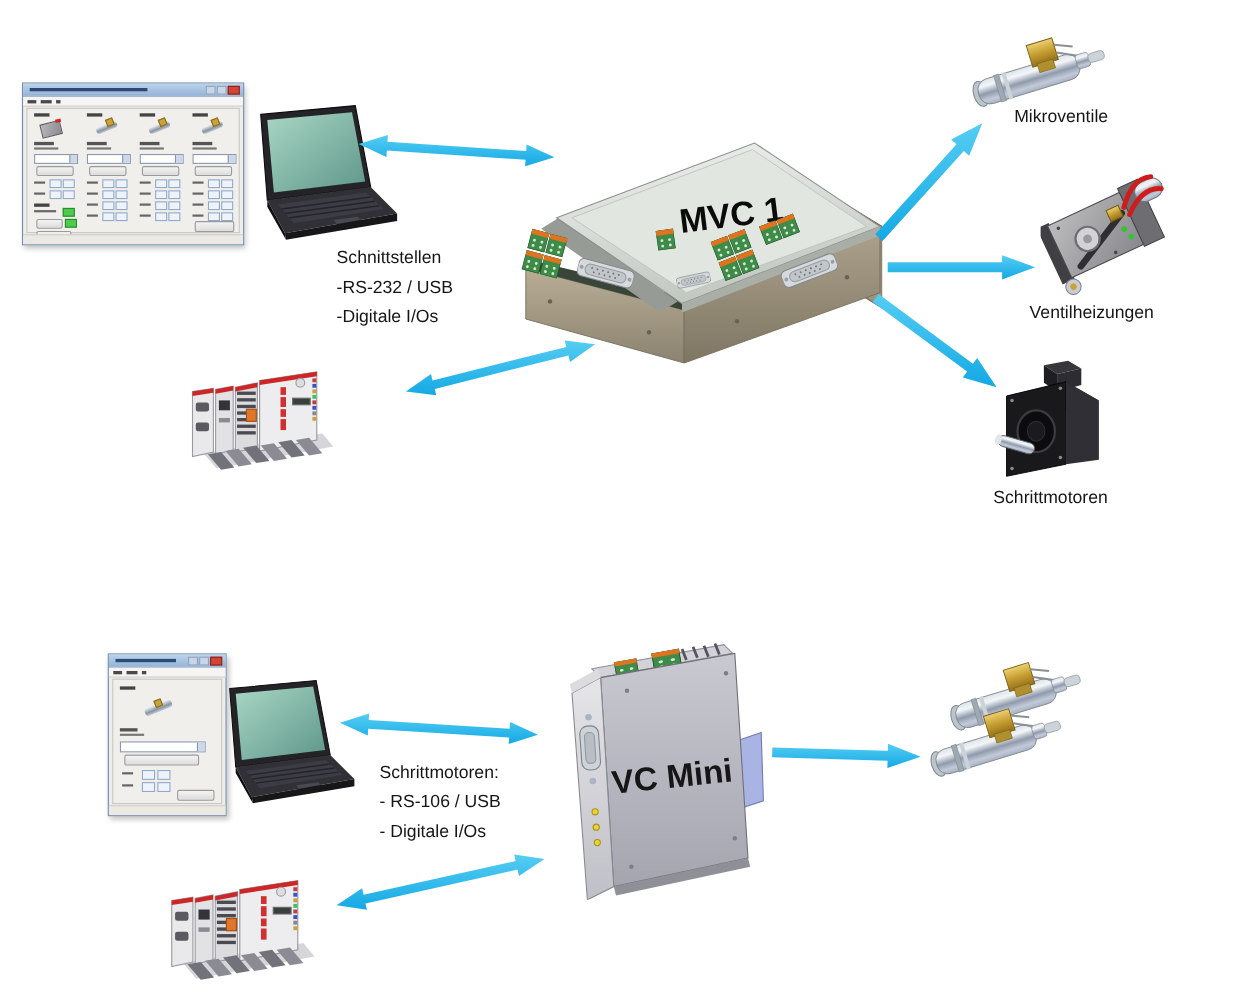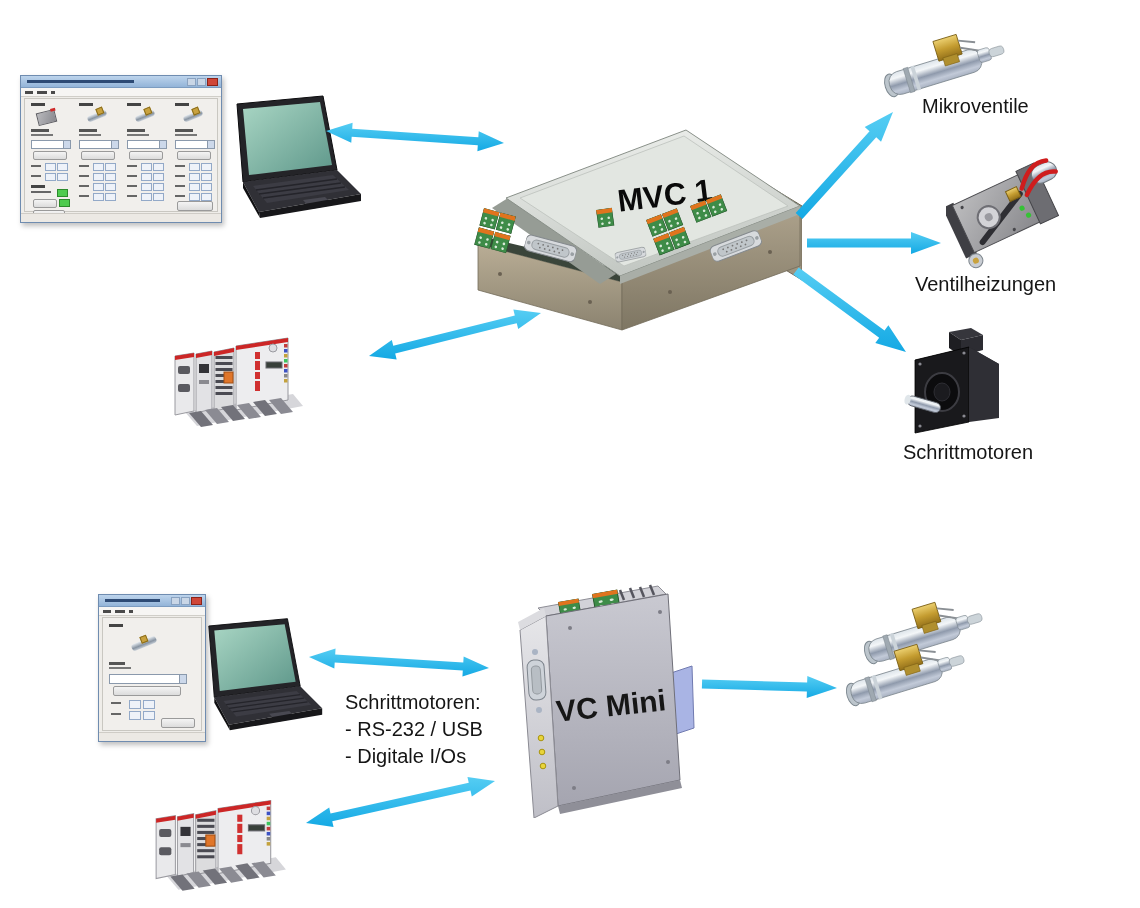--- a/index.html
+++ b/index.html
@@ -1,19 +1,19 @@
 <!DOCTYPE html>
 <html><head>
 <meta charset="utf-8">
 <style>
   html,body{margin:0;padding:0;background:#fff;}
   .canvas{position:relative;width:1140px;height:908px;background:#ffffff;overflow:hidden;
           font-family:"Liberation Sans",sans-serif;}
   .abs{position:absolute;}
-  .diagram-label{font-size:20px;color:#151515;line-height:27px;white-space:nowrap;}
+  .diagram-label{font-size:16px;color:#151515;line-height:27px;white-space:nowrap;}
   svg{display:block;}
   
   .sw{position:absolute;background:#efede9;border:1px solid #6f8cb0;
       box-shadow:2px 3px 5px rgba(0,0,0,.25);}
   .sw-tb{height:11px;background:linear-gradient(#bdd4ec,#93b4d8);display:flex;
          align-items:center;padding:0 3px;border-bottom:1px solid #7c9cc0;}
   .sw-tb .ttl{height:3px;background:#2d4a74;flex:0 0 55%;margin-left:3px;}
   .sw-tb .sp{flex:1;}
   .sw-btn{width:7px;height:6px;background:#c9d6e6;border:1px solid #8aa2c0;margin-left:1px;}
   .sw-btn.close{background:#cf4638;border-color:#8c2318;width:9px;}
@@ -303,20 +303,25 @@
         <div class="fld" style="left: 176px; top: 94px; width: 9px; height: 6px;"></div>
         <div class="pbtn" style="left: 152px; top: 102px; width: 34px; height: 8px;"></div>
       </div>
       <div class="sw-status"></div>
     </div>
 
   <svg class="abs" style="left:223px;top:94px" width="140" height="125">
     <use href="#sym-laptop" xlink:href="#sym-laptop"></use>
   </svg>
 
+  <div class="abs diagram-label" style="left:306px;top:221px">
+    <div>Schnittstellen</div>
+    <div>-RS-232 / USB</div>
+    <div>-Digitale I/Os</div>
+  </div>
 
   <svg class="abs" style="left:470px;top:124px" width="332" height="212" viewBox="0 0 332 212">
     <polygon points="296,60 332,82 332,156 296,134" fill="#9d9480" stroke="#6e6655"></polygon>
 
     <polygon points="8,120 152,158 152,206 8,166" fill="url(#gTrayF)" stroke="#746c5a" stroke-width="0.8"></polygon>
     <polygon points="152,158 330,88 330,142 152,206" fill="url(#gTrayR)" stroke="#746c5a" stroke-width="0.8"></polygon>
     <polygon points="8,120 152,158 330,88 326,78 152,146 10,112" fill="#3a453a"></polygon>
 
     <polygon points="22,84 38,74 146,150 130,160" fill="#969c95"></polygon>
     <polygon points="36,74 216,6 330,82 150,152" fill="url(#gLid)" stroke="#899089" stroke-width="1"></polygon>
@@ -374,21 +379,21 @@
       <circle cx="76" cy="62" r="2.6" fill="#35c235"></circle>
         <circle cx="79" cy="71" r="2.6" fill="#35c235"></circle>
       <path d="M84,44 C96,30 106,25 118,29" stroke="#cf1d1d" stroke-width="4.5" fill="none" stroke-linecap="round"></path>
       <path d="M86,52 C100,40 112,37 122,43" stroke="#cf1d1d" stroke-width="4.5" fill="none" stroke-linecap="round"></path>
       <circle cx="12" cy="90" r="7" fill="#c9cdd3" stroke="#7d858c"></circle>
       <circle cx="12" cy="90" r="3" fill="#c9a23e"></circle>
       <circle cx="22" cy="36" r="1.6" fill="#46464a"></circle>
         <circle cx="60" cy="78" r="1.6" fill="#46464a"></circle>
     </g>
   </svg>
-  <div class="abs diagram-label" style="left:915px;top:271px">Ventilheizungen</div>
+  <div class="abs diagram-label" style="left:936px;top:271px">Ventilheizungen</div>
 
   <svg class="abs" style="left:903px;top:326px" width="112" height="112" viewBox="0 0 112 112">
     <polygon points="46,6 68,2 80,9 58,14" fill="#36363c"></polygon>
     <polygon points="46,6 46,22 58,30 58,14" fill="#1e1e22"></polygon>
     <polygon points="58,14 80,9 80,24 58,30" fill="#2c2c32"></polygon>
     <polygon points="12,34 66,21 96,38 44,52" fill="#26262b"></polygon>
     <polygon points="12,34 66,21 66,96 12,107" fill="#19191c" stroke="#000" stroke-width="0.8"></polygon>
     <polygon points="66,21 96,38 96,92 66,96" fill="#2f2f35"></polygon>
     <ellipse cx="39" cy="66" rx="17" ry="19" fill="#0c0c0e" stroke="#3c3c42" stroke-width="2"></ellipse>
     <ellipse cx="39" cy="66" rx="8" ry="9" fill="#1b1b1f" stroke="#2e2e34"></ellipse>
@@ -435,21 +440,21 @@
       </div>
       <div class="sw-status"></div>
     </div>
 
   <svg class="abs" style="left:196px;top:616px" width="128" height="116" viewBox="0 0 140 125">
     <use href="#sym-laptop" xlink:href="#sym-laptop"></use>
   </svg>
 
   <div class="abs diagram-label" style="left:345px;top:689px">
     <div>Schrittmotoren:</div>
-    <div>- RS-232 / USB</div>
+    <div>- RS-106 / USB</div>
     <div>- Digitale I/Os</div>
   </div>
 
   <svg class="abs" style="left:500px;top:580px" width="200" height="238" viewBox="0 0 200 238">
     <polygon points="168,94 192,86 194,148 170,156" fill="#a9b4e4" stroke="#707ab0"></polygon>
     <polygon points="46,36 166,14 158,6 38,28" fill="#d2d2d8" stroke="#8e8e96"></polygon>
     <g stroke="#55555e" stroke-width="2.5">
       <line x1="104" y1="24" x2="100" y2="14"></line>
         <line x1="114" y1="22" x2="110" y2="12"></line>
       <line x1="124" y1="20" x2="120" y2="10"></line>

